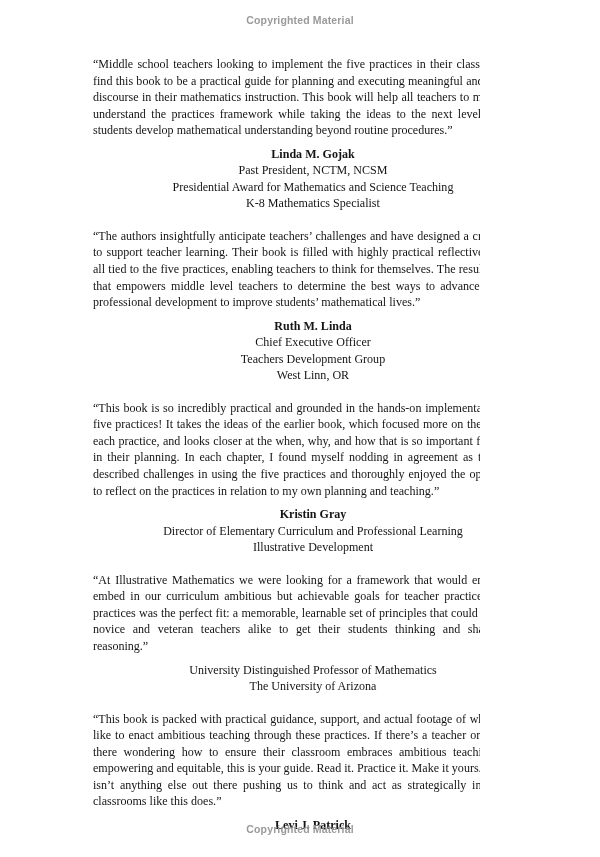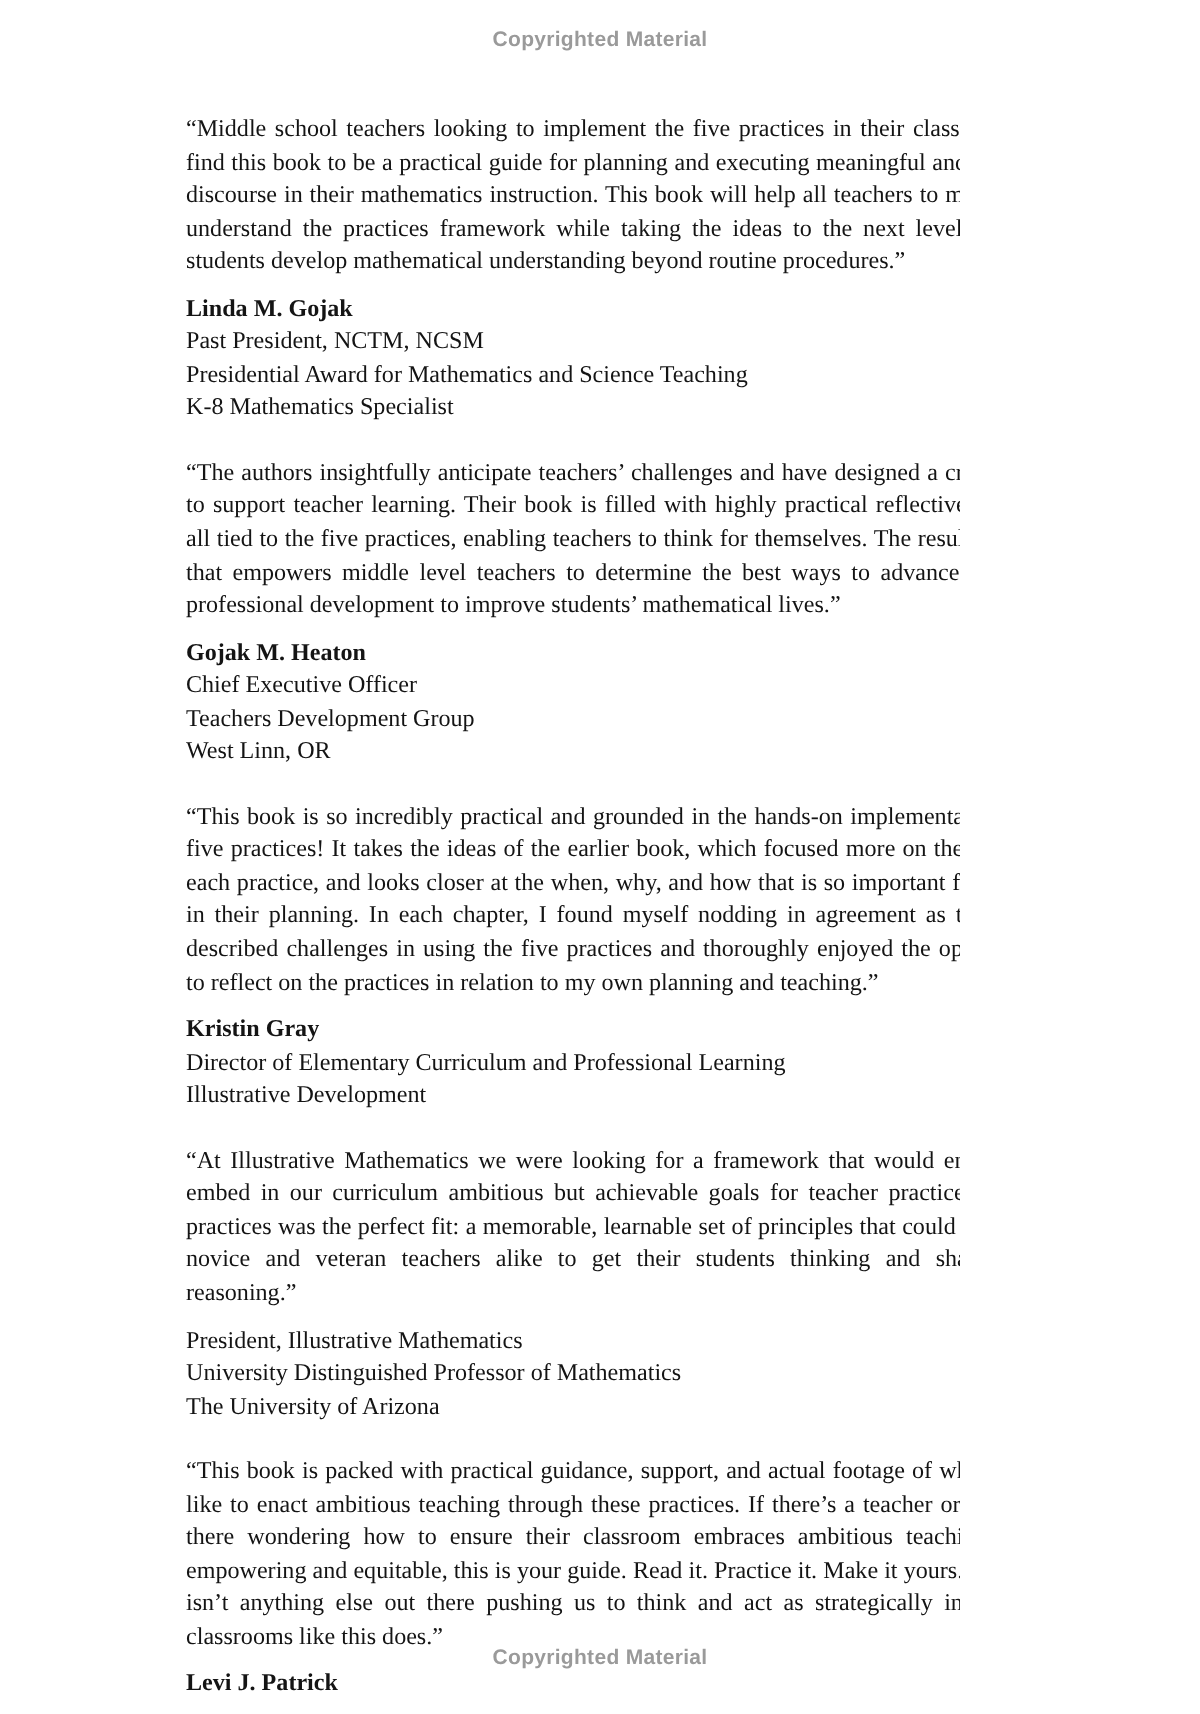--- a/index.html
+++ b/index.html
@@ -40,21 +40,21 @@
   .quote {
     font-size: 12.05px;
     line-height: 16.55px;
     text-align: justify;
     text-justify: inter-word;
     margin: 0;
     hyphens: none;
   }
 
   .attribution {
-    text-align: left;
+    text-align: center;
     font-size: 12.05px;
     line-height: 16.55px;
     margin: 0;
   }
   .attribution .name {
     font-weight: bold;
     display: block;
   }
   .attribution .role {
     display: block;
@@ -82,21 +82,21 @@
         <span class="role">Presidential Award for Mathematics and Science Teaching</span>
         <span class="role">K-8 Mathematics Specialist</span>
       </div>
     </div>
     <div class="gap-attr-quote"></div>
 
     <div class="block">
       <p class="quote">“The authors insightfully anticipate teachers’ challenges and have designed a creative tool to support teacher learning. Their book is filled with highly practical reflective questions all tied to the five practices, enabling teachers to think for themselves. The result is a book that empowers middle level teachers to determine the best ways to advance their own professional development to improve students’ mathematical lives.”</p>
       <div class="gap-quote-attr"></div>
       <div class="attribution">
-        <span class="name">Gojak M. Heaton</span>
+        <span class="name">Ruth M. Linda</span>
         <span class="role">Chief Executive Officer</span>
         <span class="role">Teachers Development Group</span>
         <span class="role">West Linn, OR</span>
       </div>
     </div>
     <div class="gap-attr-quote"></div>
 
     <div class="block">
       <p class="quote">“This book is so incredibly practical and grounded in the hands-on implementation of the five practices! It takes the ideas of the earlier book, which focused more on the “what” of each practice, and looks closer at the when, why, and how that is so important for teachers in their planning. In each chapter, I found myself nodding in agreement as the authors described challenges in using the five practices and thoroughly enjoyed the opportunities to reflect on the practices in relation to my own planning and teaching.”</p>
       <div class="gap-quote-attr"></div>
@@ -105,21 +105,20 @@
         <span class="role">Director of Elementary Curriculum and Professional Learning</span>
         <span class="role">Illustrative Development</span>
       </div>
     </div>
     <div class="gap-attr-quote"></div>
 
     <div class="block">
       <p class="quote">“At Illustrative Mathematics we were looking for a framework that would enable us to embed in our curriculum ambitious but achievable goals for teacher practice. The five practices was the perfect fit: a memorable, learnable set of principles that could be used by novice and veteran teachers alike to get their students thinking and sharing their reasoning.”</p>
       <div class="gap-quote-attr"></div>
       <div class="attribution">
-        <span class="role">President, Illustrative Mathematics</span>
         <span class="role">University Distinguished Professor of Mathematics</span>
         <span class="role">The University of Arizona</span>
       </div>
     </div>
     <div class="gap-attr-quote"></div>
 
     <div class="block">
       <p class="quote">“This book is packed with practical guidance, support, and actual footage of what it looks like to enact ambitious teaching through these practices. If there’s a teacher or leader out there wondering how to ensure their classroom embraces ambitious teaching that is empowering and equitable, this is your guide. Read it. Practice it. Make it yours. There just isn’t anything else out there pushing us to think and act as strategically in our math classrooms like this does.”</p>
       <div class="gap-quote-attr"></div>
       <div class="attribution">

